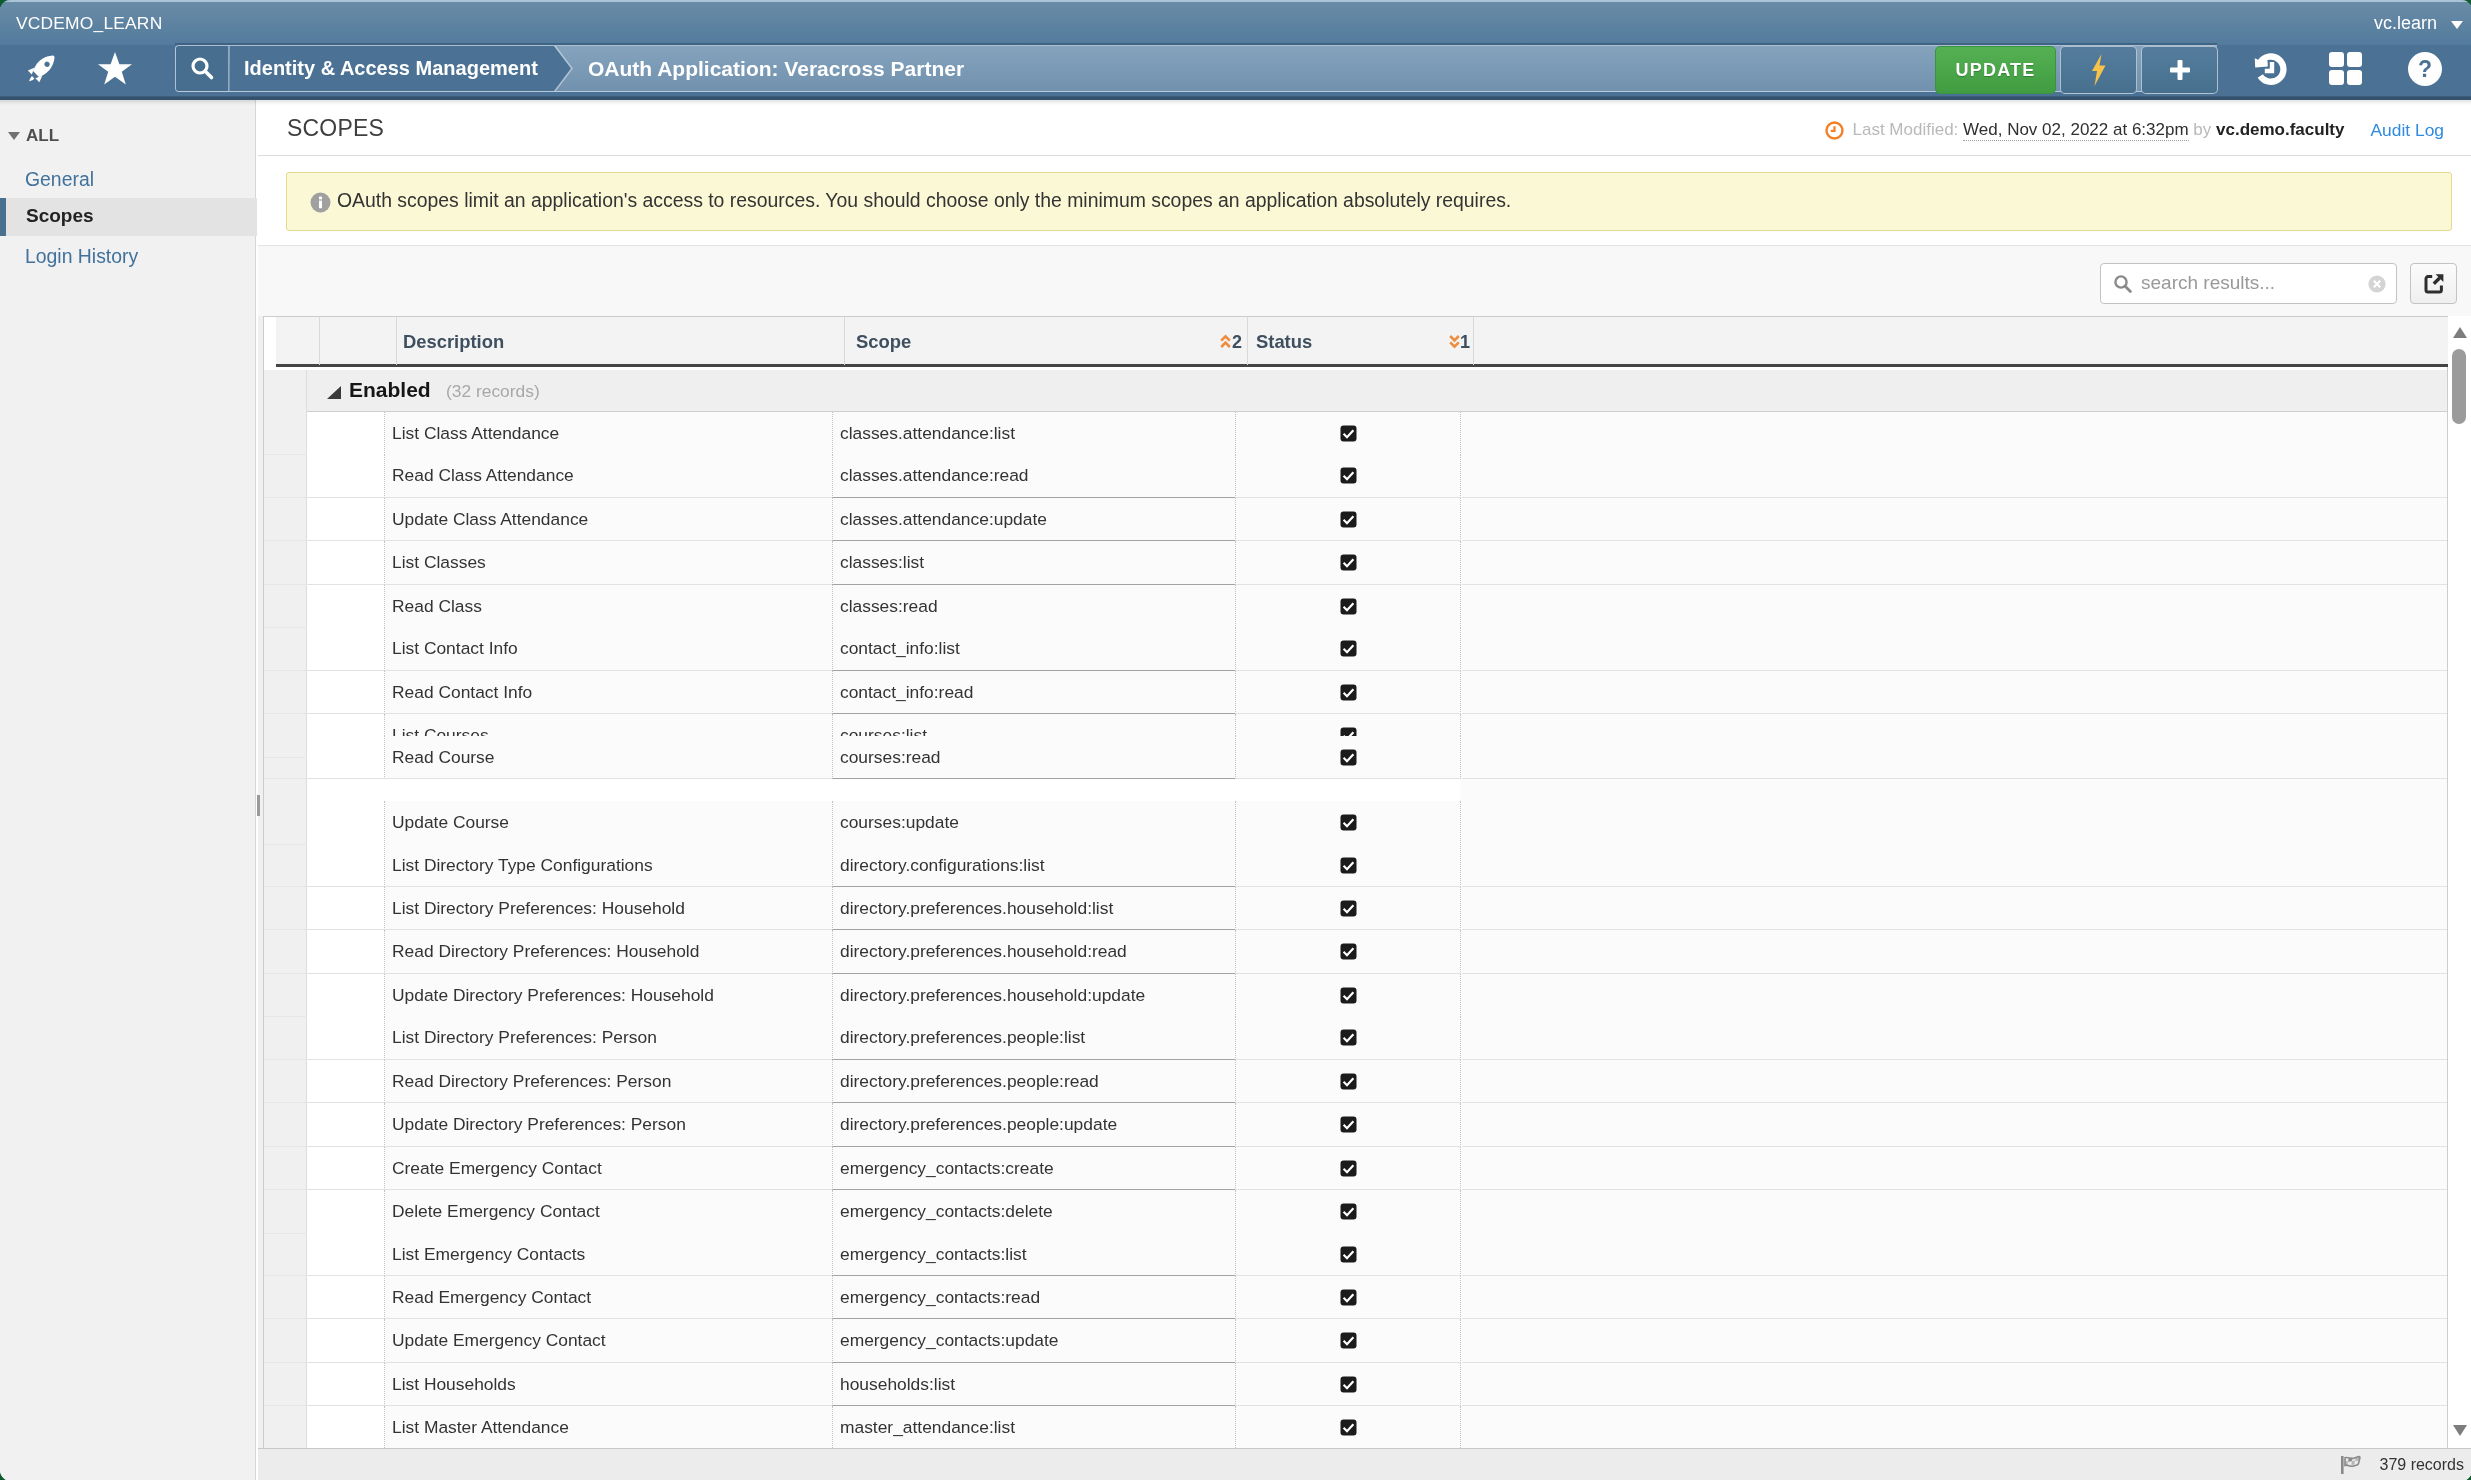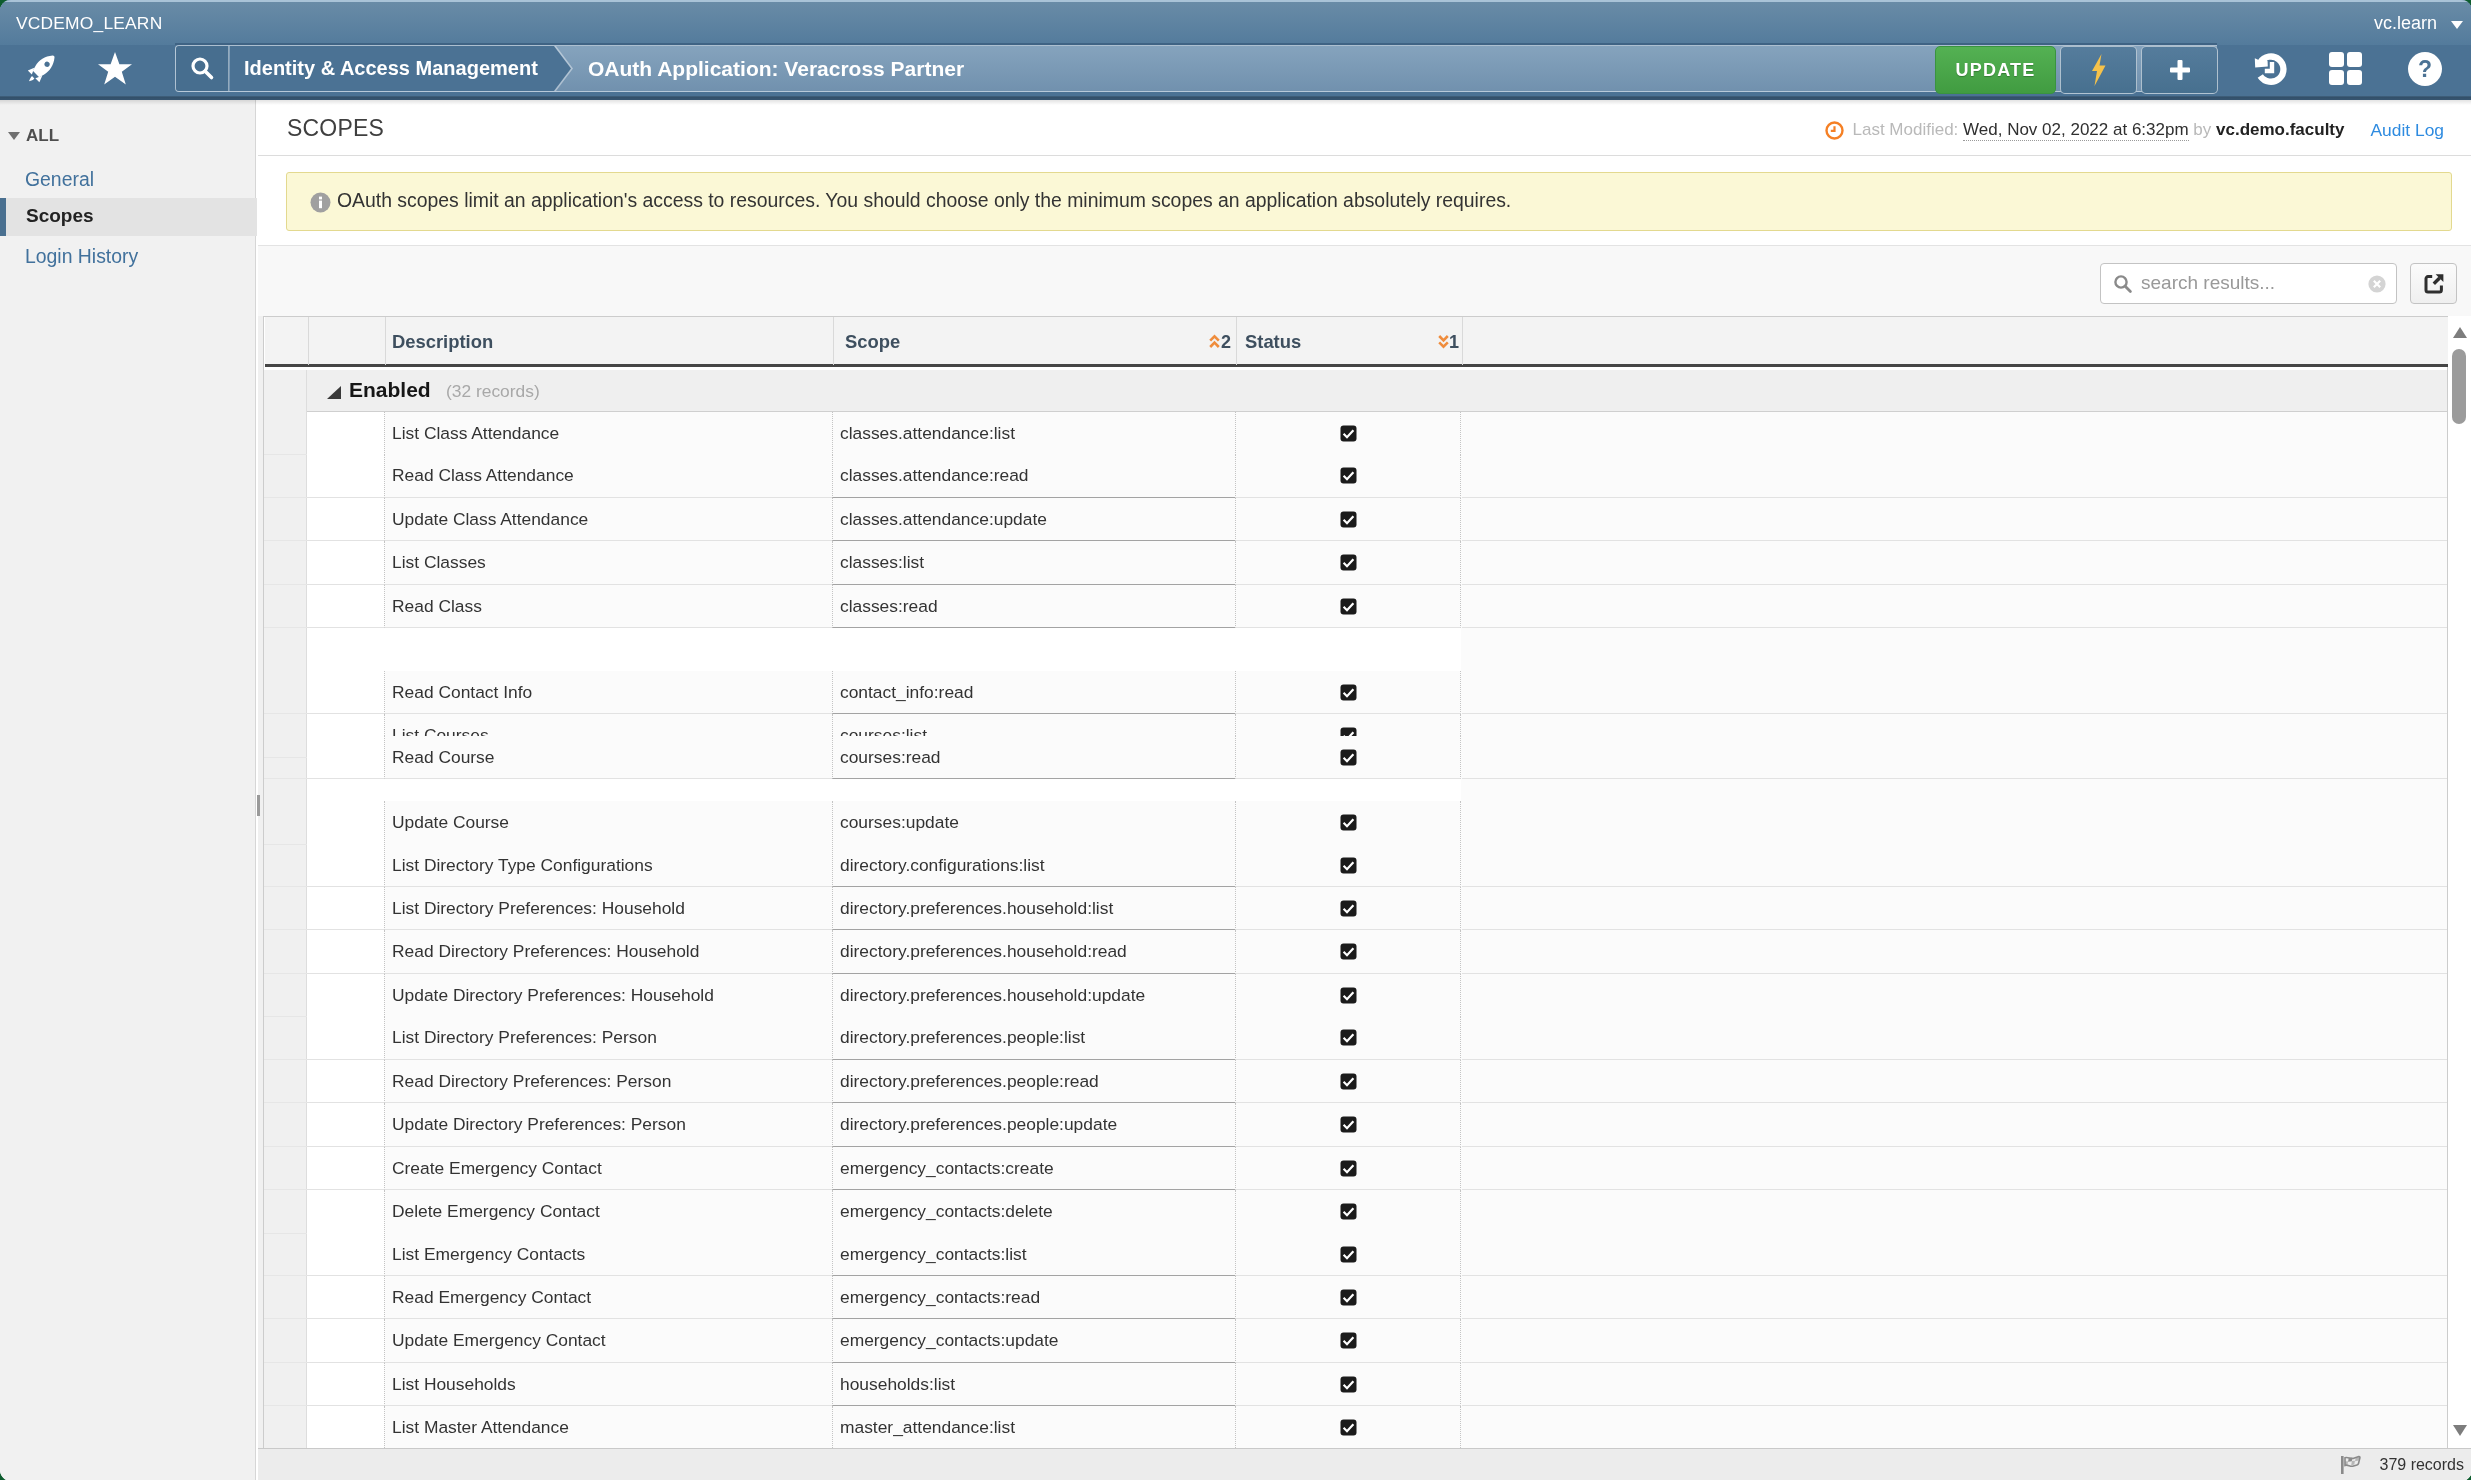--- a/index.html
+++ b/index.html
@@ -51,21 +51,21 @@
 .banner { position:absolute; left:28px; top:76px; width:2166px; height:59px; background:#fbf8d6; border:1px solid #e3d98f; border-radius:3px; }
 .banner .info { position:absolute; left:23px; top:19px; }
 .banner .txt { position:absolute; left:50px; top:16px; font-size:19.4px; color:#333; }
 .toolbar { position:absolute; left:0; top:149px; width:2214px; height:71px; background:#f8f8f8; border-top:1px solid #e3e3e3; }
 .search { position:absolute; left:1842px; top:17px; width:297px; height:41px; background:#fff; border:1px solid #c3c3c3; border-radius:4px; }
 .search .ph { position:absolute; left:40px; top:8px; font-size:19px; color:#999; }
 .exportbtn { position:absolute; left:2152px; top:17px; width:47px; height:41px; background:linear-gradient(#fbfbfb,#efefef); border:1px solid #c3c3c3; border-radius:4px; display:flex; align-items:center; justify-content:center; }
 
 .leftstrip { position:absolute; left:0; top:220px; width:5px; height:1132px; background:#f0f0f0; }
 .grid { position:absolute; left:5px; top:220px; width:2185px; height:1132px; border:1px solid #ccc; border-bottom:none; }
-.ghead { position:absolute; left:1px; top:0; width:2183px; height:50px; background:#f3f3f3; border-bottom:3px solid #454545;text-align:center; }
+.ghead { position:absolute; left:12px; top:0; width:2183px; height:50px; background:#f3f3f3; border-bottom:3px solid #454545;text-align:center; }
 .ghead .ht { position:absolute; top:0; height:48px; line-height:50px; font-size:18.4px; font-weight:700; color:#3e4f5f; }
 .vline { position:absolute; top:0; width:1px; height:48px; background:#d9d9d9; }
 .grp { position:absolute; left:43px; top:53px; width:2140px; height:42px; background:#efefef; border-bottom:1px solid #cfcfcf; }
 .col1bg { position:absolute; left:0; top:53px; width:43px; height:1080px; background:#f0f0f0; border-right:1px solid #ddd; }
 .grp .etri { position:absolute; left:20px; top:15px; }
 .grp .en { position:absolute; left:42px; top:8px; font-size:21px; font-weight:700; color:#161616; }
 .grp .rc { position:absolute; left:139px; top:11px; font-size:17.4px; color:#a8a8a8; }
 .trow { position:absolute; left:0; width:2185px; }
 .trow .c1 { position:absolute; left:0; top:0; width:43px; height:100%; border-bottom:1px solid #e6e6e6; }
 .trow .c2 { position:absolute; left:43px; top:0; width:78px; height:100%; background:#fff; border-bottom:1px solid #e2e2e2; }
@@ -215,20 +215,33 @@
 <div class="cd">Read Class</div>
           <div class="cs">classes:read</div>
 <div class="cc">
             <svg width="17" height="17" viewBox="0 0 17 17">
               <rect x="0.5" y="0.5" width="16" height="16" rx="3" fill="#1b1b1b"></rect>
               <path d="M3.6 8.8 L7 12.2 L13.4 5.2" stroke="#fff" stroke-width="2.2" fill="none"></path>
             </svg>
           </div>
           <div class="rr"></div>
 </div>
+<div class="trow" style="top:310px;height:44px">
+<div class="c1"></div>
+          <div class="c2"></div>
+<div class="cd">List Contact Info</div>
+          <div class="cs">contact_info:list</div>
+<div class="cc">
+            <svg width="17" height="17" viewBox="0 0 17 17">
+              <rect x="0.5" y="0.5" width="16" height="16" rx="3" fill="#1b1b1b"></rect>
+              <path d="M3.6 8.8 L7 12.2 L13.4 5.2" stroke="#fff" stroke-width="2.2" fill="none"></path>
+            </svg>
+          </div>
+          <div class="rr"></div>
+</div>
 <div class="trow" style="top:354px;height:43px">
 <div class="c1"></div>
           <div class="c2"></div>
 <div class="cd">Read Contact Info</div>
           <div class="cs">contact_info:read</div>
 <div class="cc">
             <svg width="17" height="17" viewBox="0 0 17 17">
               <rect x="0.5" y="0.5" width="16" height="16" rx="3" fill="#1b1b1b"></rect>
               <path d="M3.6 8.8 L7 12.2 L13.4 5.2" stroke="#fff" stroke-width="2.2" fill="none"></path>
             </svg>

